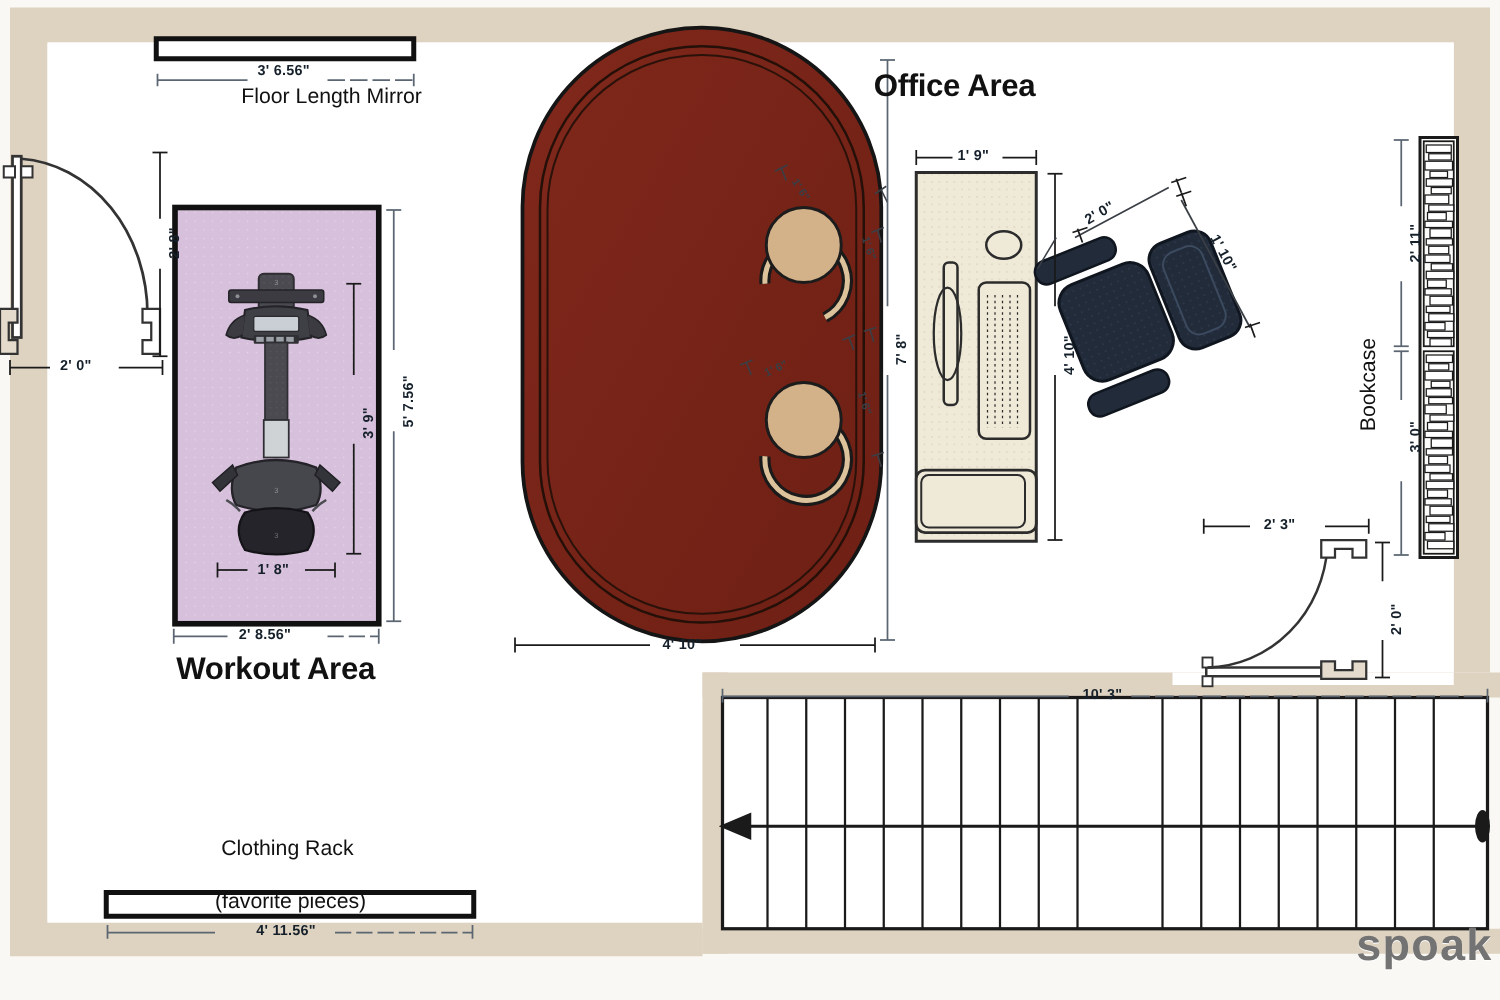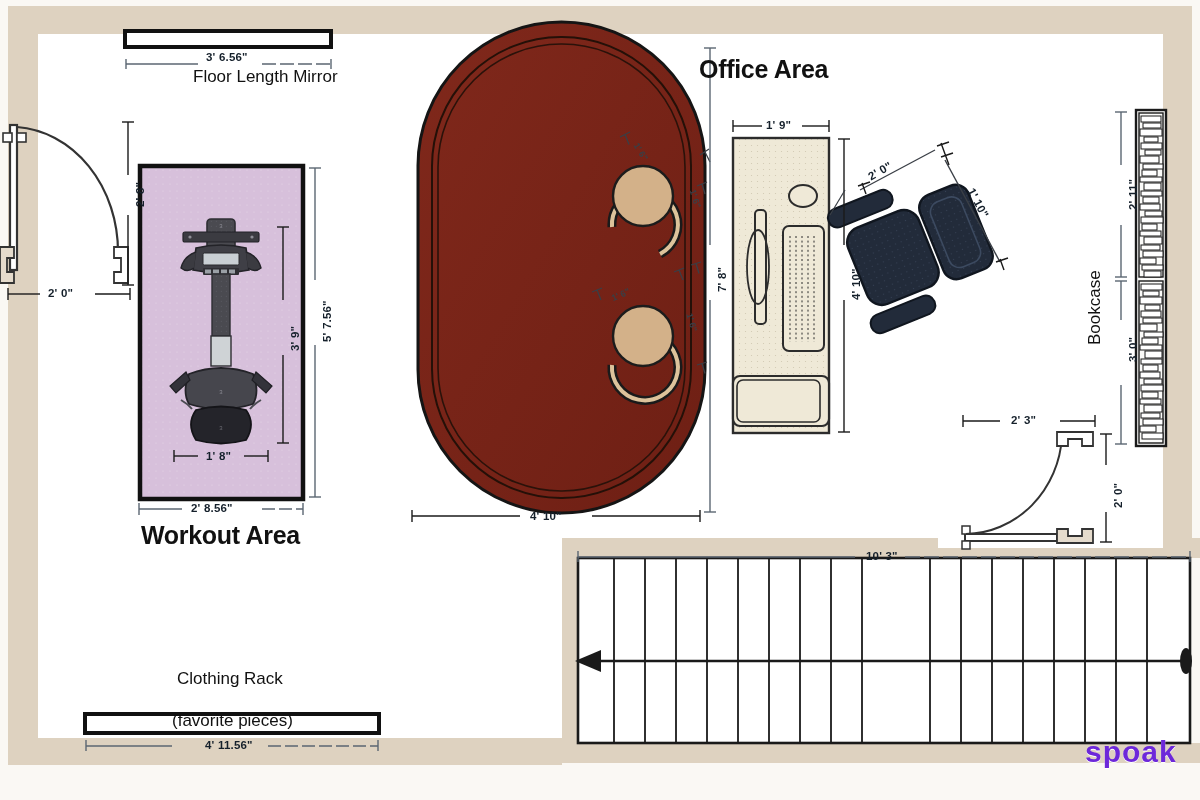--- a/index.html
+++ b/index.html
@@ -40,23 +40,23 @@
     letter-spacing: 0.2px;
   }
   .dim-sm {
     font-size: 9px;
     font-weight: 700;
     color: #3a3f46;
   }
   .rot90 { transform: rotate(-90deg); transform-origin: left top; }
   .watermark {
     position: absolute;
-    font-size: 30px;
+    font-size: 36px;
     font-weight: 700;
-    color: #6d28d9;
+    color: #737373;
     letter-spacing: 1px;
     text-shadow: 0 1px 0 #ffffff;
   }
 </style>
 </head>
 <body>
 
 <div id="plan">
 
   <svg width="1200" height="800" viewBox="0 0 1200 800">

